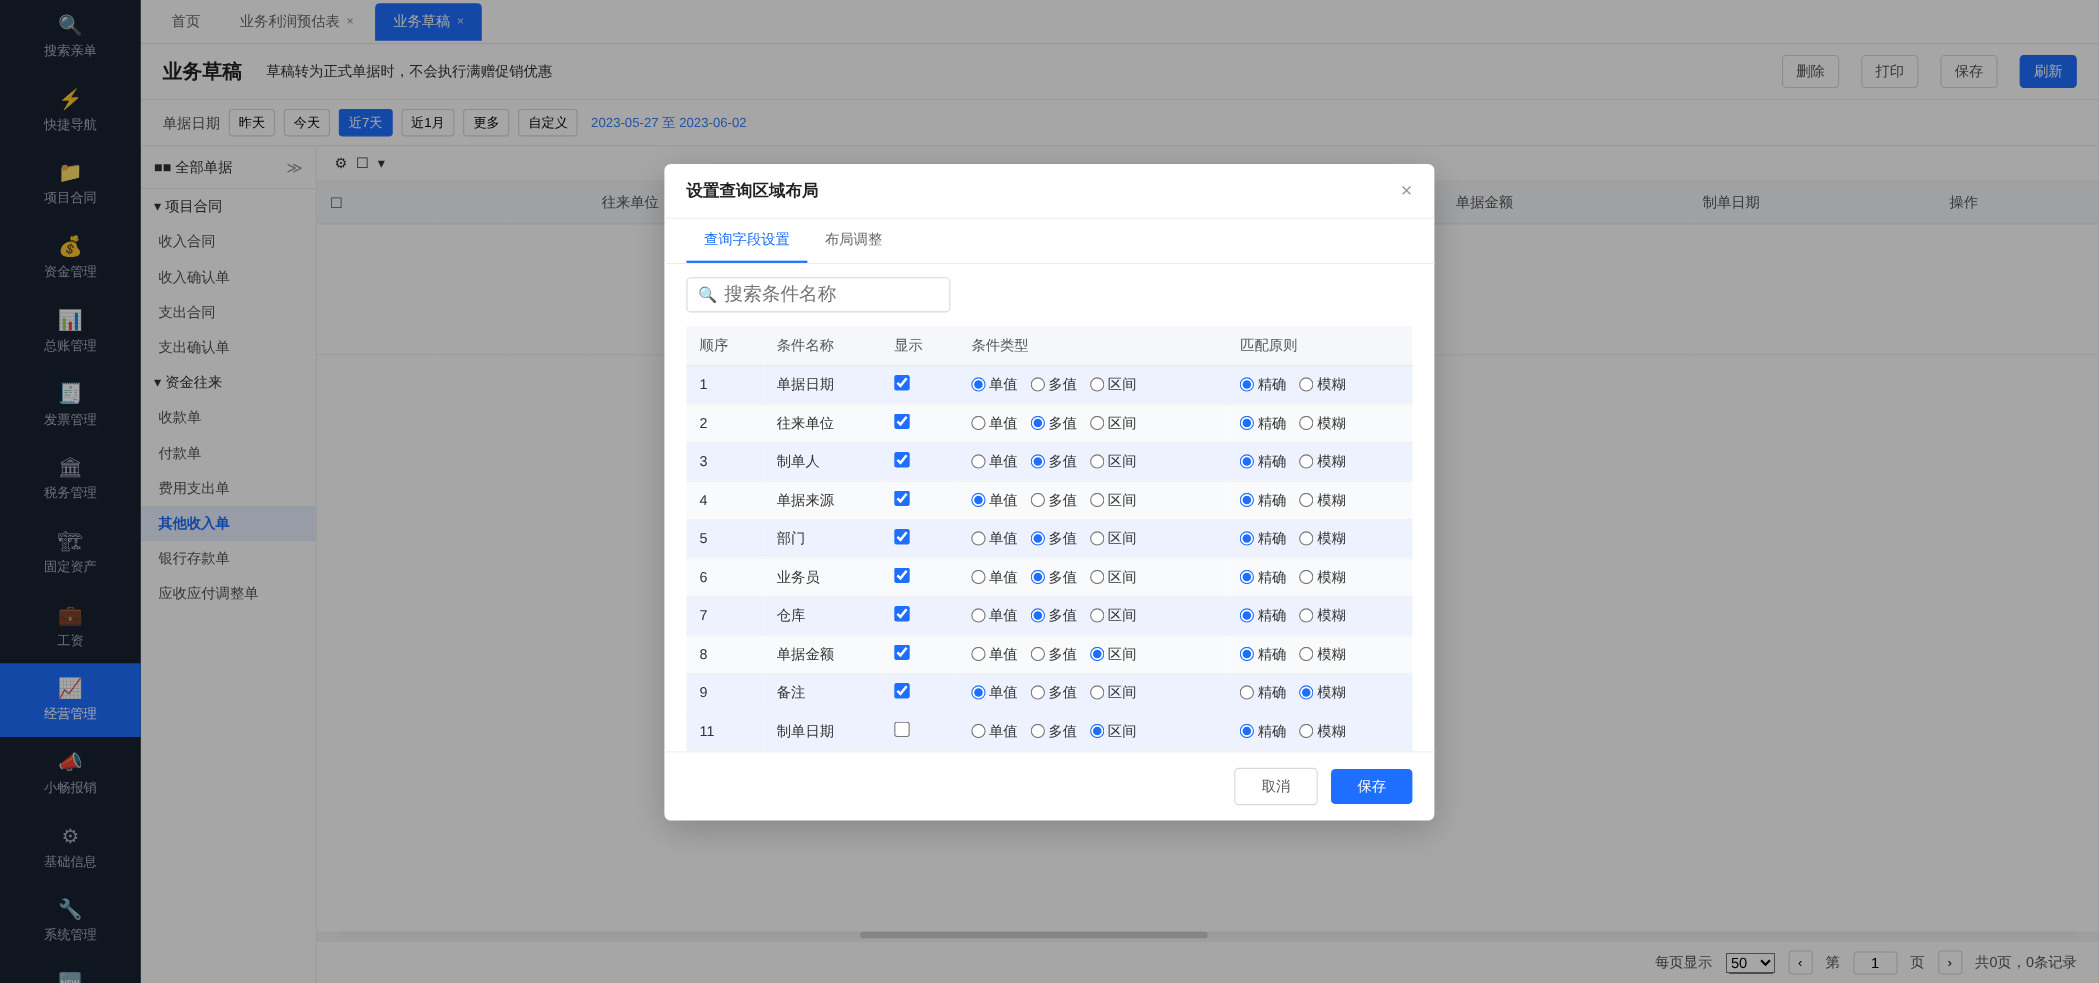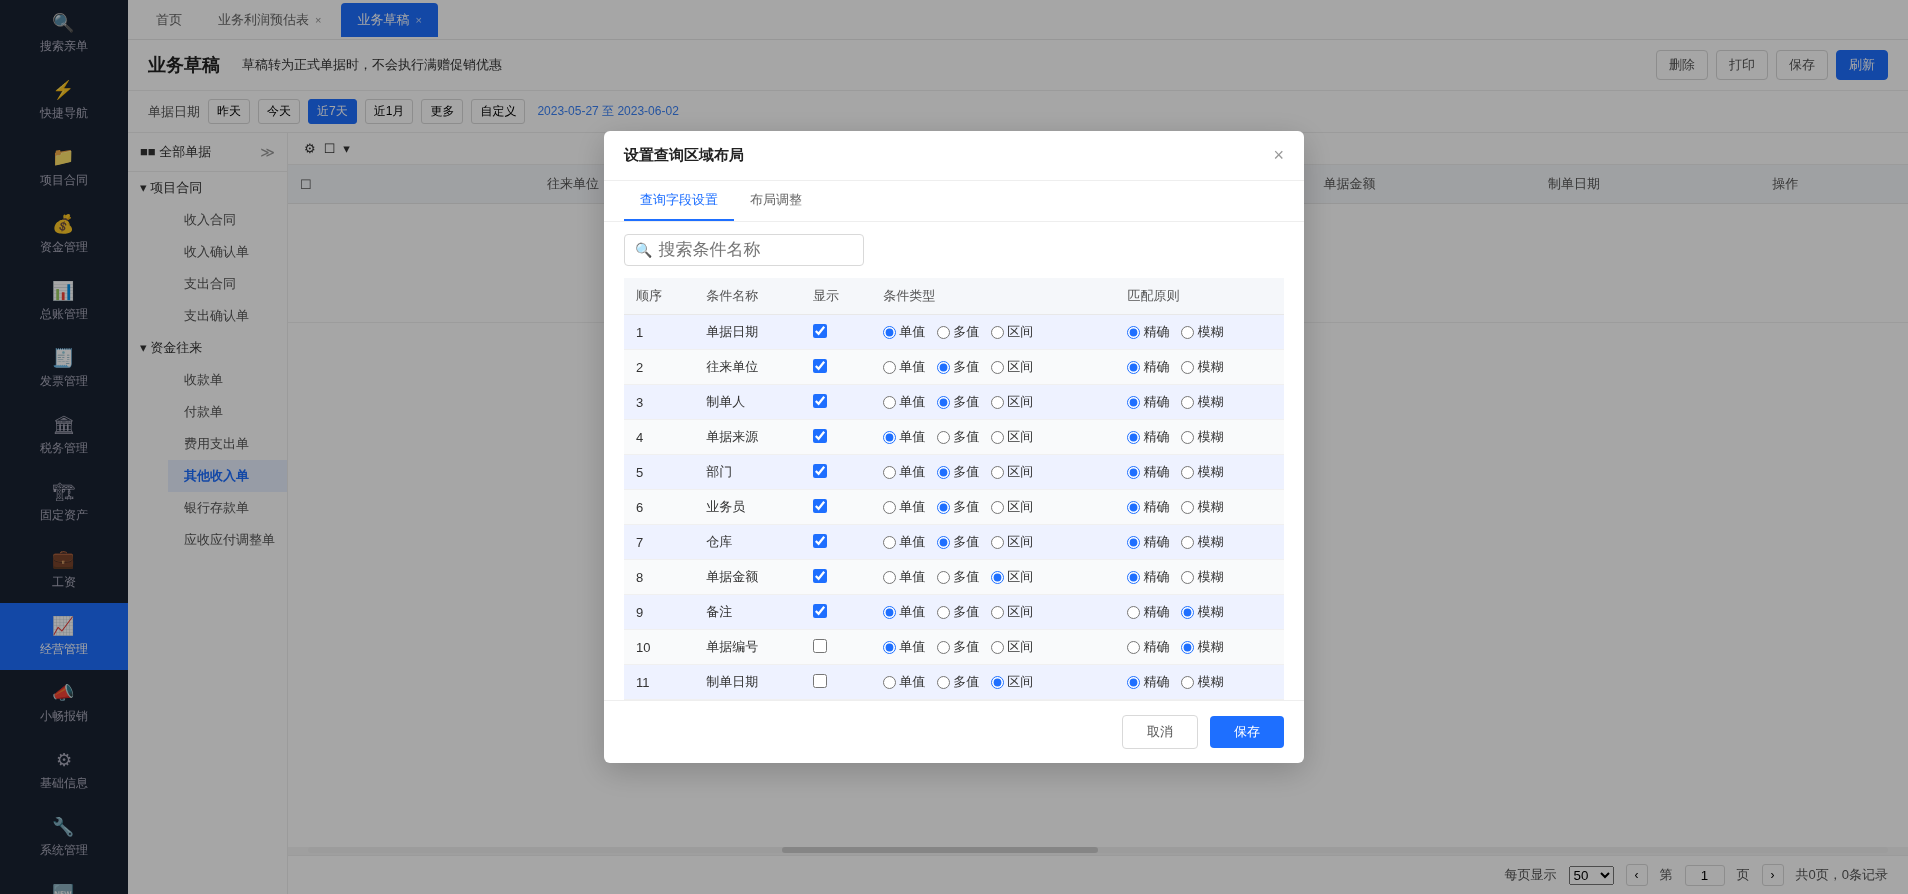--- a/index.html
+++ b/index.html
@@ -19,39 +19,39 @@
 
     
     .tabs-bar { background: #fff; display: flex; align-items: center; border-bottom: 1px solid #e8e8e8; padding: 0 12px; height: 40px; gap: 4px; }
     .tab { padding: 8px 16px; cursor: pointer; font-size: 13px; color: #666; border-radius: 4px 4px 0 0; display: flex; align-items: center; gap: 6px; }
     .tab.active { background: #1e6fff; color: #fff; }
     .tab .close { font-size: 11px; opacity: 0.7; }
 
     
     .page-header { background: #fff; padding: 10px 20px; display: flex; align-items: center; justify-content: space-between; border-bottom: 1px solid #eee; }
     .page-title { font-size: 18px; font-weight: bold; color: #222; margin-right: 12px; }
-    .header-actions { display: flex; gap: 8px; align-items: center; }
+    .header-actions { display: flex; gap: 20px; align-items: center; }
     .header-btn { display: flex; align-items: center; gap: 4px; padding: 5px 12px; border: 1px solid #d9d9d9; border-radius: 4px; background: #fff; cursor: pointer; font-size: 13px; color: #555; }
     .header-btn.primary { background: #1e6fff; color: #fff; border-color: #1e6fff; }
 
     
     .toolbar { background: #fff; padding: 8px 20px; display: flex; align-items: center; gap: 8px; border-bottom: 1px solid #eee; }
     .toolbar-label { font-size: 13px; color: #555; }
     .date-btn { padding: 3px 8px; border: 1px solid #d9d9d9; border-radius: 3px; cursor: pointer; font-size: 12px; background: #fff; }
     .date-btn.active { background: #1e6fff; color: #fff; border-color: #1e6fff; }
     .date-range { font-size: 12px; color: #3b82f6; margin-left: 4px; }
 
     
     .content-area { flex: 1; display: flex; overflow: hidden; }
 
     
     .left-panel { width: 160px; background: #fff; border-right: 1px solid #eee; overflow-y: auto; flex-shrink: 0; }
     .panel-header { display: flex; align-items: center; justify-content: space-between; padding: 10px 12px; font-size: 13px; font-weight: normal; color: #333; border-bottom: 1px solid #eee; }
     .panel-toggle { cursor: pointer; color: #999; font-size: 14px; }
-    .tree-item { padding: 7px 12px 7px 16px; font-size: 13px; color: #555; cursor: pointer; display: flex; align-items: center; gap: 4px; margin-left: 40px; }
+    .tree-item { padding: 7px 12px 7px 16px; font-size: 13px; color: #555; cursor: pointer; display: flex; align-items: center; gap: 4px; }
     .tree-item.active { background: #e8f0ff; color: #1e6fff; font-weight: bold; }
     .tree-category { padding: 7px 12px; font-size: 13px; color: #333; cursor: pointer; font-weight: 500; }
     .tree-category.expanded::before { content: '▾ '; }
     .tree-category::before { content: '▸ '; }
 
     
     .right-content { flex: 1; display: flex; flex-direction: column; overflow: hidden; }
     .table-toolbar { padding: 8px 16px; background: #fff; display: flex; align-items: center; gap: 8px; border-bottom: 1px solid #eee; }
     .table-container { flex: 1; overflow: auto; background: #fff; }
     .data-table { width: 100%; border-collapse: collapse; font-size: 13px; }
@@ -478,38 +478,20 @@
                   <label class="radio-label"><input type="radio" class="radio-input" name="type_8" style="">区间</label>
                 </div>
               </td>
               <td>
                 <div class="radio-group">
                   <label class="radio-label"><input type="radio" class="radio-input" name="match_8" style="">精确</label>
                   <label class="radio-label"><input type="radio" class="radio-input" name="match_8" checked="" style="">模糊</label>
                 </div>
               </td>
             </tr>
-            <tr>
-              <td>10</td>
-              <td>单据编号</td>
-              <td><input type="checkbox" class="check-input" style=""></td>
-              <td>
-                <div class="radio-group">
-                  <label class="radio-label"><input type="radio" class="radio-input" name="type_9" checked="" style="">单值</label>
-                  <label class="radio-label"><input type="radio" class="radio-input" name="type_9" style="">多值</label>
-                  <label class="radio-label"><input type="radio" class="radio-input" name="type_9" style="">区间</label>
-                </div>
-              </td>
-              <td>
-                <div class="radio-group">
-                  <label class="radio-label"><input type="radio" class="radio-input" name="match_9" style="">精确</label>
-                  <label class="radio-label"><input type="radio" class="radio-input" name="match_9" checked="" style="">模糊</label>
-                </div>
-              </td>
-            </tr>
             <tr class="highlight">
               <td>11</td>
               <td>制单日期</td>
               <td><input type="checkbox" class="check-input" style=""></td>
               <td>
                 <div class="radio-group">
                   <label class="radio-label"><input type="radio" class="radio-input" name="type_10" style="">单值</label>
                   <label class="radio-label"><input type="radio" class="radio-input" name="type_10" style="">多值</label>
                   <label class="radio-label"><input type="radio" class="radio-input" name="type_10" checked="" style="">区间</label>
                 </div>

